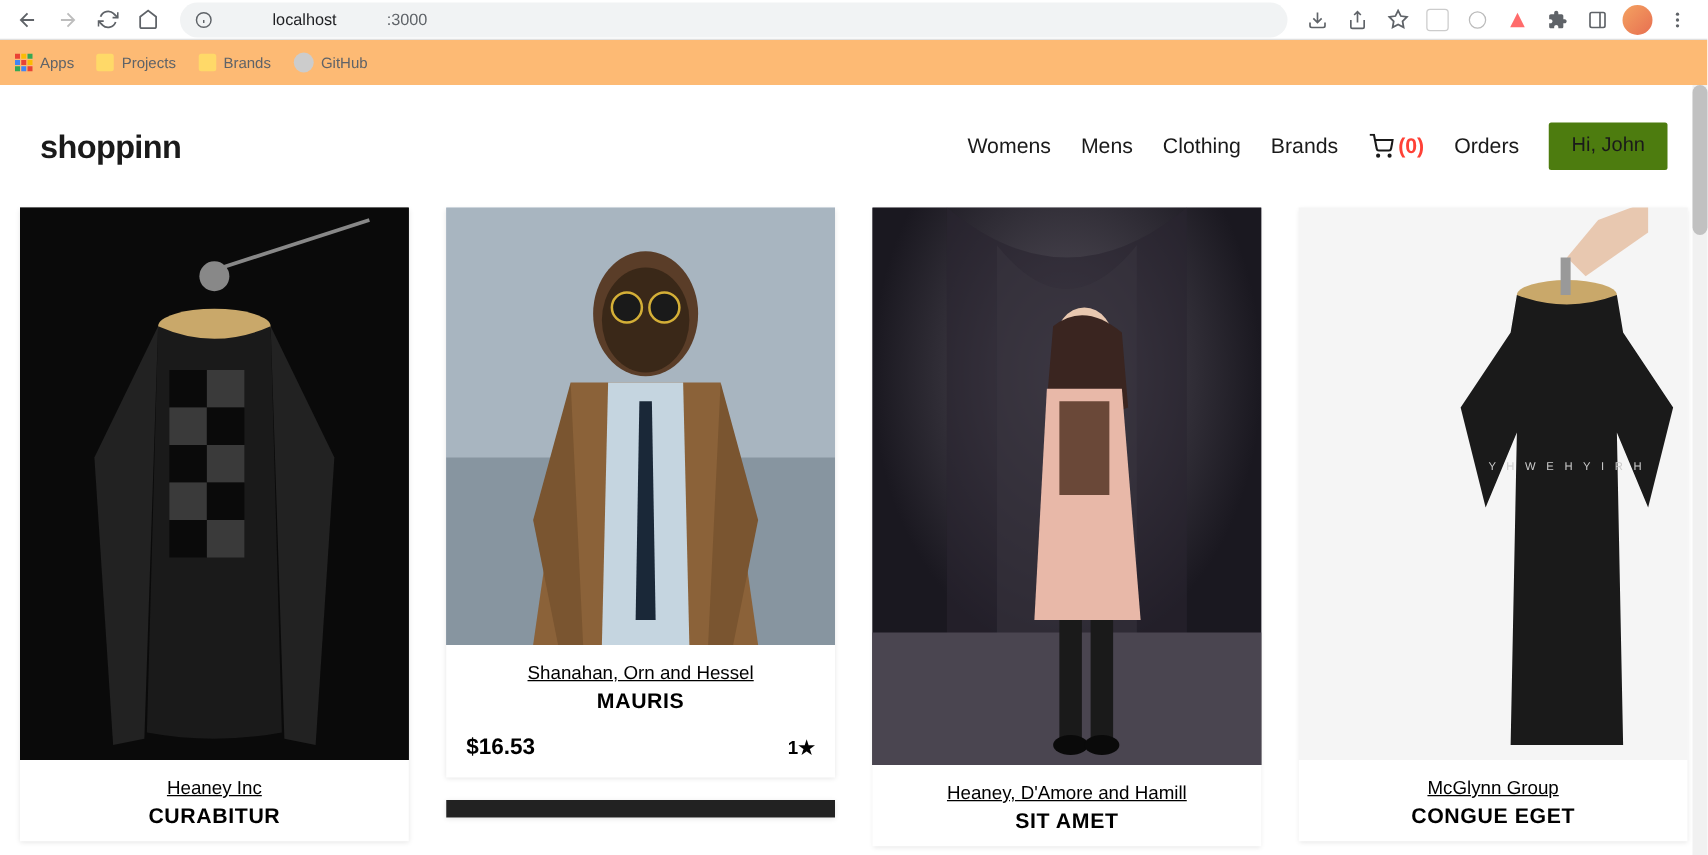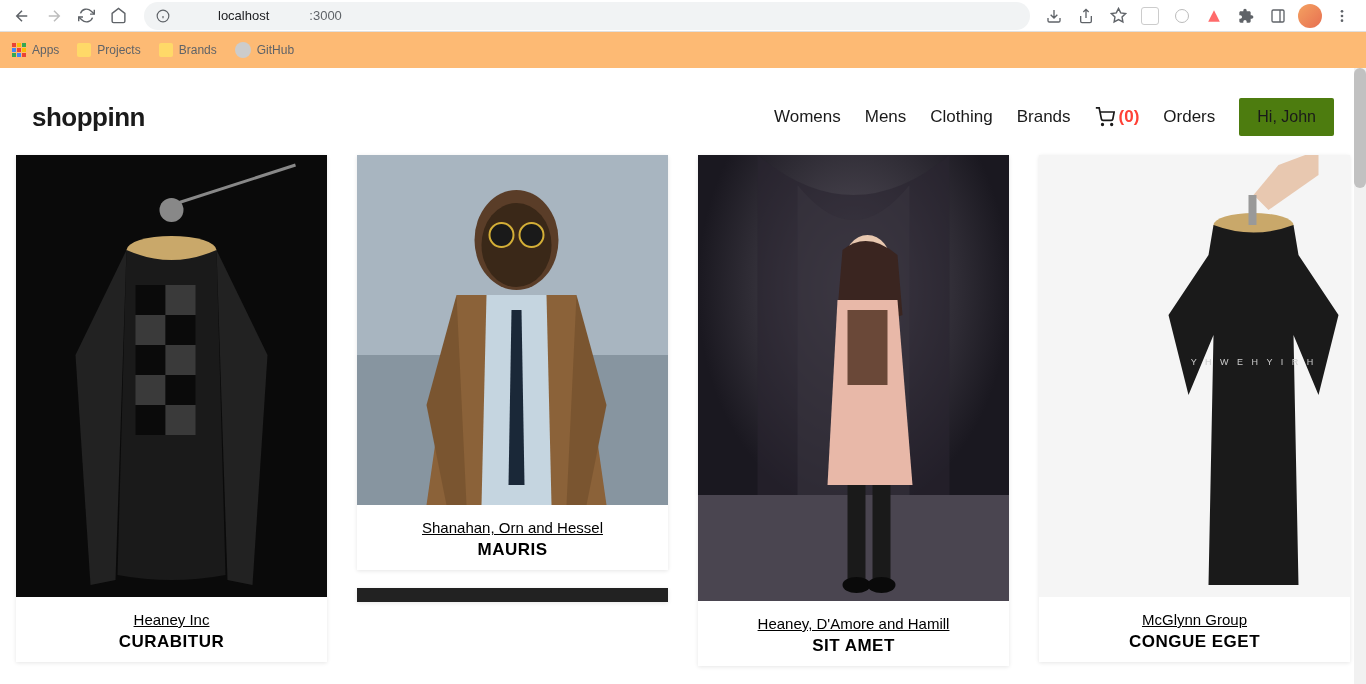--- a/index.html
+++ b/index.html
@@ -17,21 +17,21 @@
     
     
     .bookmarks-bar { height: 36px; background: #fdba74; display: flex; align-items: center; padding: 0 12px; gap: 18px; font-size: 12px; color: #5f6368; }
     .bookmark-item { display: flex; align-items: center; gap: 6px; cursor: pointer; }
     .folder-icon { width: 14px; height: 14px; background: #ffd968; border-radius: 2px; }
     .apps-icon { width: 14px; height: 14px; display: grid; grid-template-columns: repeat(3, 1fr); grid-template-rows: repeat(3, 1fr); gap: 1px; }
     .apps-icon span:nth-child(1){background:#ea4335}.apps-icon span:nth-child(2){background:#fbbc04}.apps-icon span:nth-child(3){background:#34a853}.apps-icon span:nth-child(4){background:#4285f4}.apps-icon span:nth-child(5){background:#ea4335}.apps-icon span:nth-child(6){background:#fbbc04}.apps-icon span:nth-child(7){background:#34a853}.apps-icon span:nth-child(8){background:#4285f4}.apps-icon span:nth-child(9){background:#ea4335}
     .github-icon { width: 16px; height: 16px; border-radius: 50%; background: #ccc; }
     
     
-    .site-header { display: flex; align-items: center; justify-content: space-between; padding: 30px 32px 19px 32px; }
+    .site-header { display: flex; align-items: center; justify-content: space-between; padding: 30px 32px 30px 32px; }
     .logo { font-size: 26px; font-weight: 700; color: #1a1a1a; letter-spacing: -0.5px; }
     .nav { display: flex; align-items: center; gap: 24px; font-size: 17px; color: #1a1a1a; }
     .nav-link { cursor: pointer; font-weight: 500; }
     .cart-wrap { display: flex; align-items: center; gap: 4px; }
     .cart-count { color: #ff4136; font-weight: 600; }
     .user-badge { background: #4d7c0f; color: #1a1a1a; padding: 10px 18px; font-size: 16px; font-weight: 500; border-radius: 2px; }
     
     
     .products { display: flex; gap: 30px; padding: 0 16px; }
     .product-card-wrap { width: 312px; display: flex; flex-direction: column; gap: 18px; }
@@ -226,20 +226,24 @@
         <circle cx="175" cy="80" r="12" fill="#1a1a1a" stroke="#d4af37" stroke-width="2"></circle>
         <path d="M100 140 L220 140 L250 350 L70 350 Z" fill="#8b6239"></path>
         <path d="M130 140 L190 140 L195 350 L125 350 Z" fill="#c5d5e0"></path>
         <path d="M155 155 L165 155 L168 330 L152 330 Z" fill="#1a2838"></path>
         <path d="M100 140 L70 250 L90 350 L110 350 Z" fill="#7a5530"></path>
         <path d="M220 140 L250 250 L230 350 L210 350 Z" fill="#7a5530"></path>
       </svg>
       <div class="product-info">
         <div class="brand-label">Shanahan, Orn and Hessel</div>
         <div class="product-name">MAURIS</div>
+      </div>
+      <div class="price-row">
+        <span>$16.53</span>
+        <span class="rating">1★</span>
       </div>
     </div>
     <div class="product-card">
       <div class="stub-img"></div>
     </div>
   </div>
 
   <div class="product-card-wrap">
     <div class="product-card">
       <svg class="product-image img-coat" viewBox="0 0 312 446" preserveAspectRatio="xMidYMid slice">

